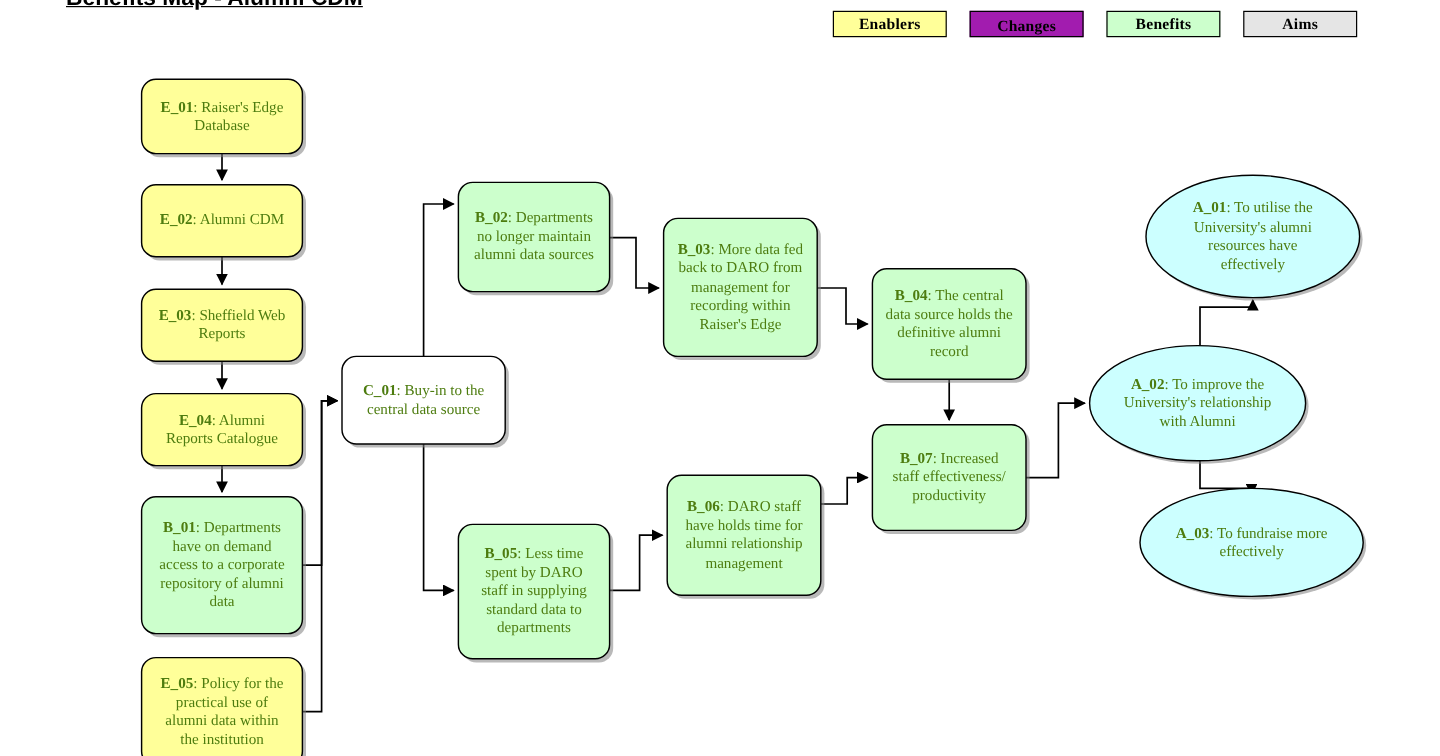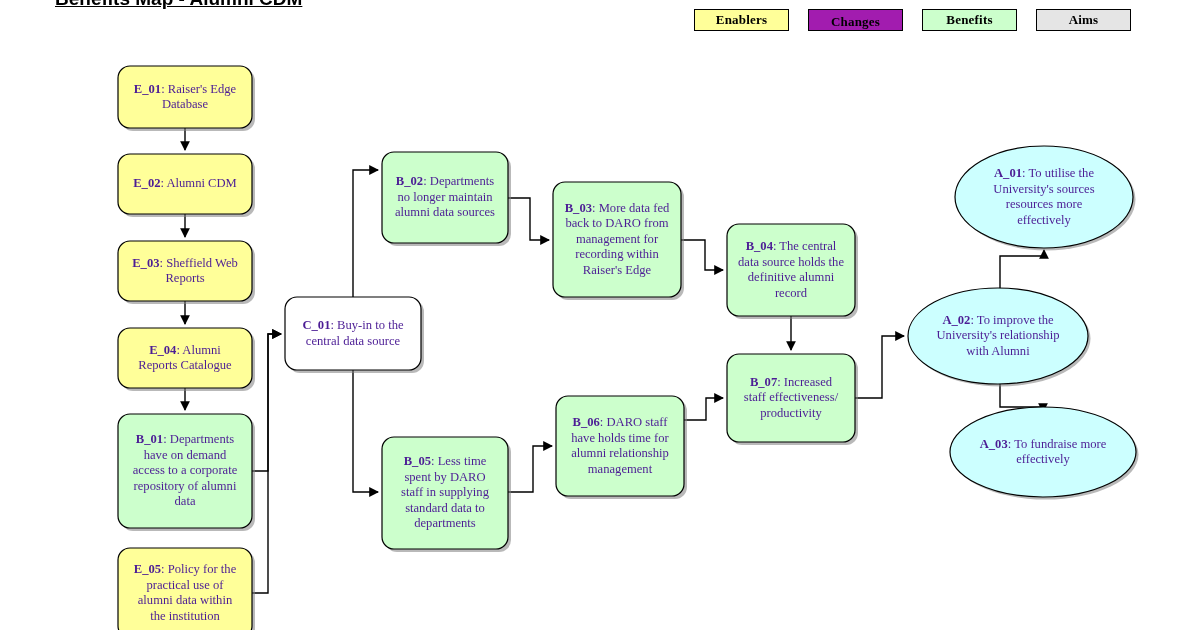--- a/index.html
+++ b/index.html
@@ -48,21 +48,21 @@
   #canvas {
     position: absolute;
     left: 0;
     top: 0;
   }
   .node-label {
     font-family: "Liberation Serif", serif;
     font-size: 12.6px;
     line-height: 15.5px;
     text-align: center;
-    color: #4c1d95;
+    color: #4d7c0f;
   }
   .node-label .code {
     font-weight: bold;
   }
   .node-fo {
     overflow: visible;
   }
   .node-wrap {
     display: flex;
     align-items: center;
@@ -206,21 +206,21 @@
         <rect x="559" y="399" width="128" height="100" rx="12" ry="12" fill="#808080" opacity="0.55"></rect>
         <rect x="556" y="396" width="128" height="100" rx="12" ry="12" fill="#ccffcc" stroke="#000000" stroke-width="1.2"></rect>
         <foreignObject x="562" y="396" width="116" height="100" class="node-fo"><div class="node-wrap">
             <div class="node-label"><span class="code">B_06</span><span>: DARO staff have holds time for alumni relationship management</span></div>
           </div></foreignObject>
       </g>
       <g>
         <ellipse cx="1046.5" cy="199.5" rx="89" ry="51" fill="#808080" opacity="0.55"></ellipse>
         <ellipse cx="1044" cy="197" rx="89" ry="51" fill="#ccffff" stroke="#000000" stroke-width="1.2"></ellipse>
         <foreignObject x="977" y="146" width="134" height="102" class="node-fo"><div class="node-wrap">
-            <div class="node-label"><span class="code">A_01</span><span>: To utilise the University's sources resources more effectively</span></div>
+            <div class="node-label"><span class="code">A_01</span><span>: To utilise the University's alumni resources have effectively</span></div>
           </div></foreignObject>
       </g>
       <g>
         <ellipse cx="1000.5" cy="338.5" rx="90" ry="48" fill="#808080" opacity="0.55"></ellipse>
         <ellipse cx="998" cy="336" rx="90" ry="48" fill="#ccffff" stroke="#000000" stroke-width="1.2"></ellipse>
         <foreignObject x="930" y="288" width="136" height="96" class="node-fo"><div class="node-wrap">
             <div class="node-label"><span class="code">A_02</span><span>: To improve the University's relationship with Alumni</span></div>
           </div></foreignObject>
       </g>
       <g>

